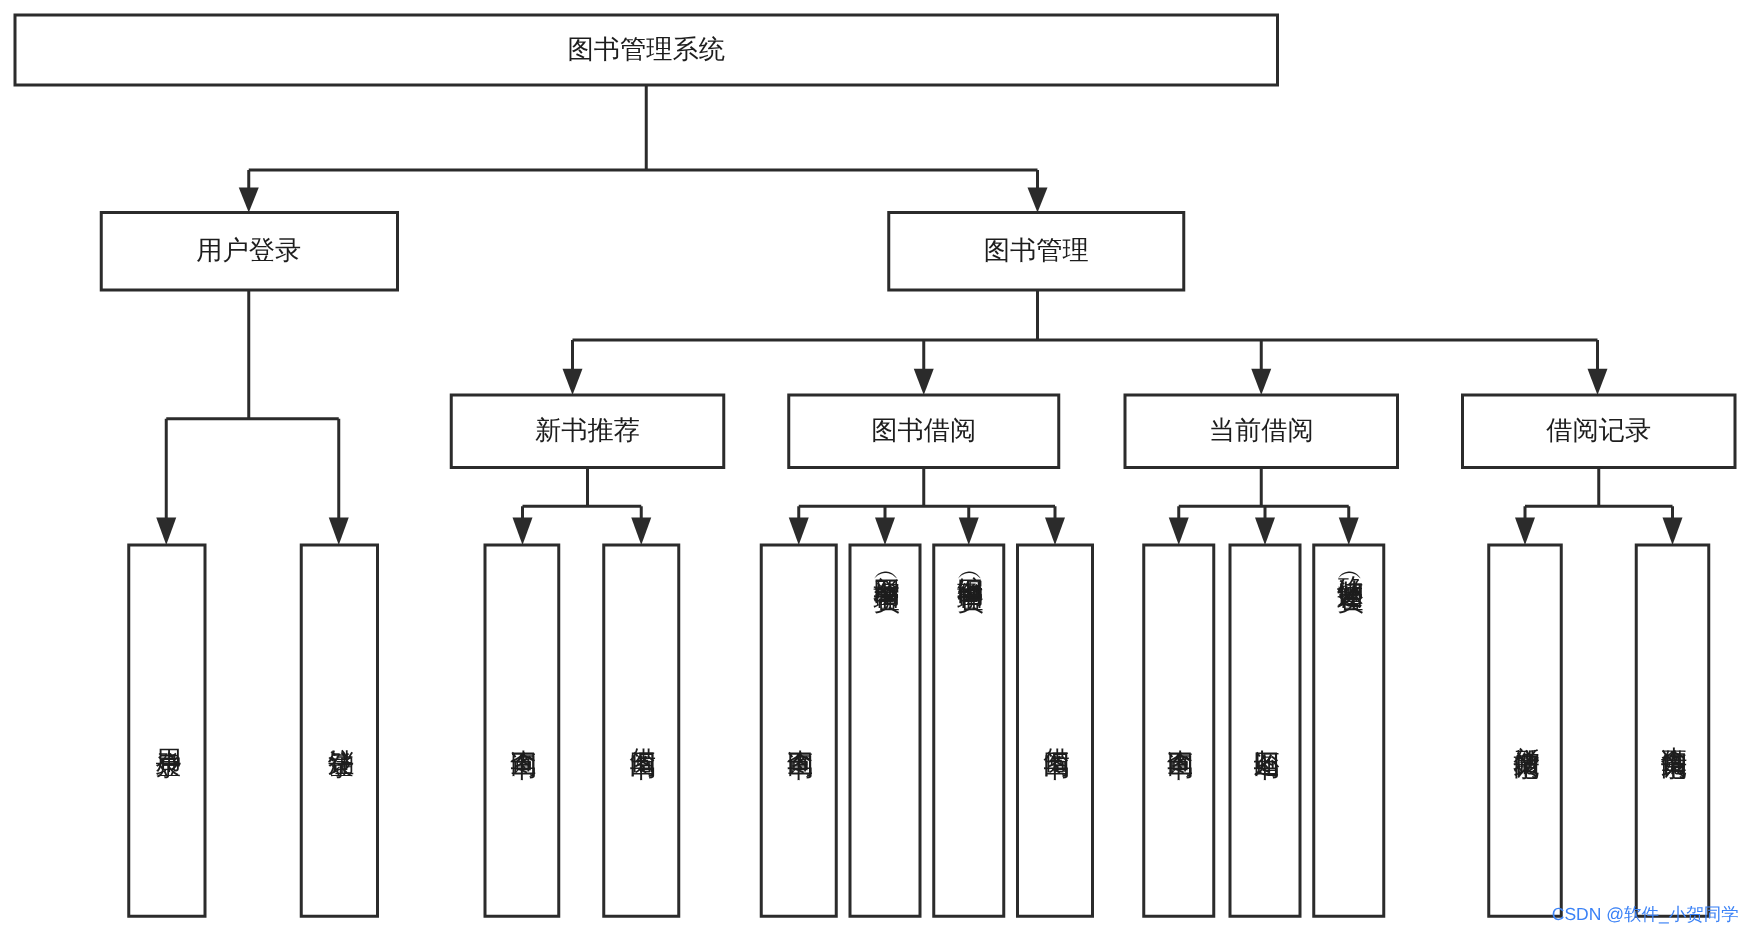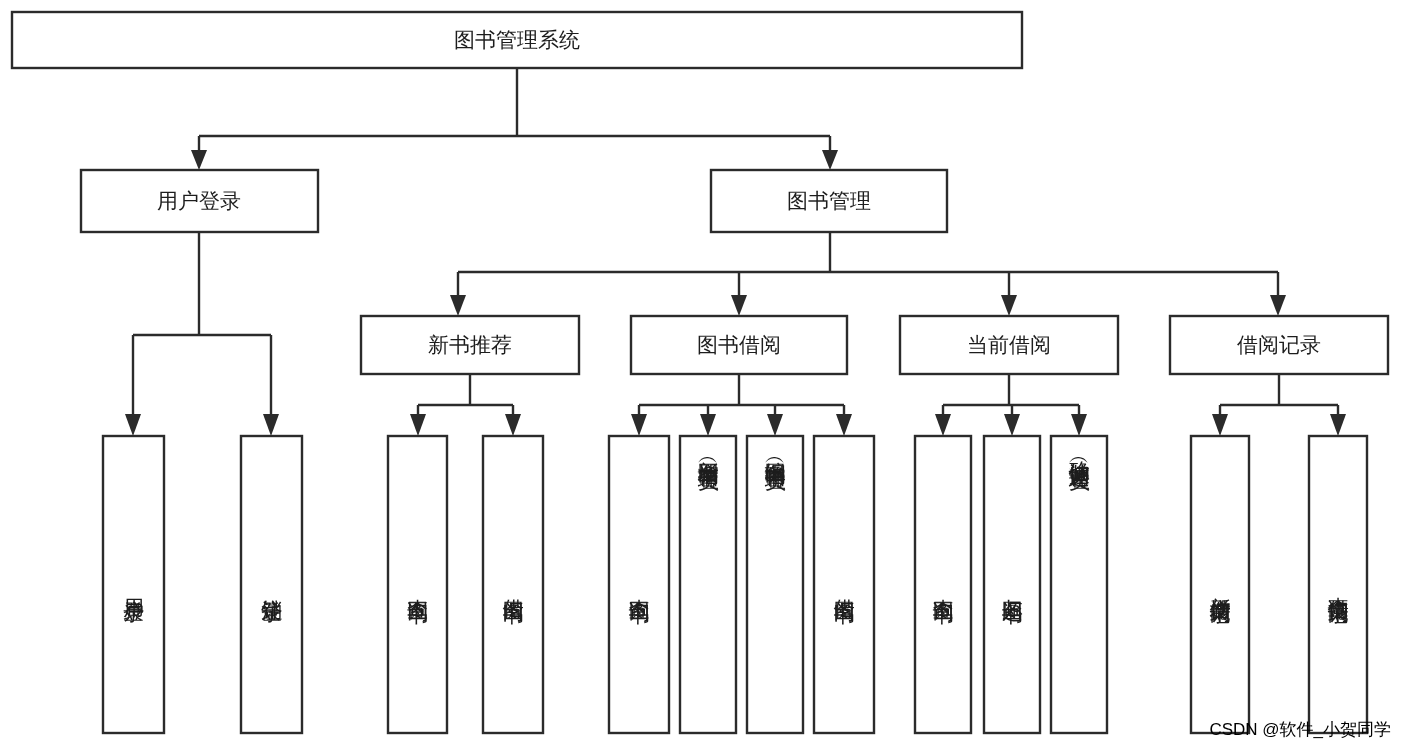--- a/index.html
+++ b/index.html
@@ -63,22 +63,22 @@
     line-height: 1.08;
     color: #1d1d1d;
     letter-spacing: 1.5px;
     white-space: nowrap;
   }
   #watermark {
     position: absolute;
     right: 8px;
     bottom: 6px;
     font-family: "Liberation Sans", "DejaVu Sans", sans-serif;
-    font-size: 17px;
-    color: #000000;
+    font-size: 14px;
+    color: #3b82f6;
     white-space: nowrap;
     user-select: none;
     text-align: center;
   }
 </style>
 </head>
 <body>
 
 <div id="diagram-root">
 

